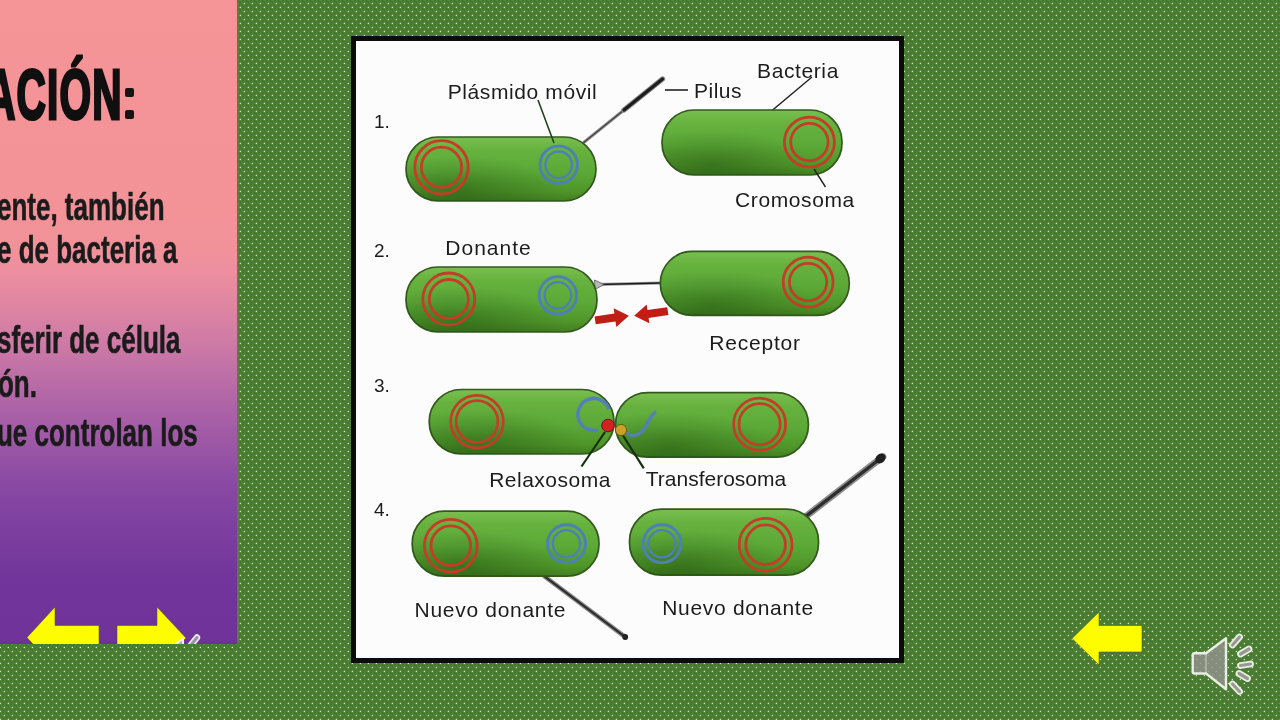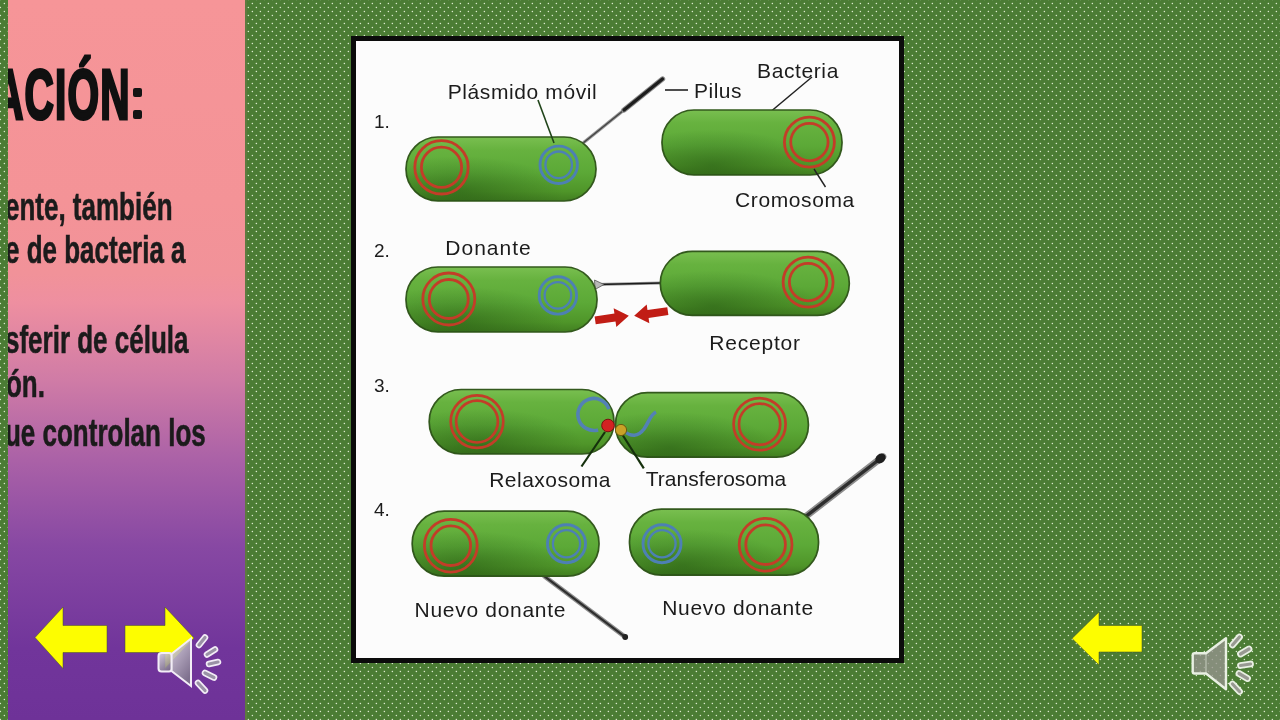--- a/index.html
+++ b/index.html
@@ -1,20 +1,20 @@
 <!DOCTYPE html>
 <html><head>
 <meta charset="utf-8">
 <style>
 html,body{margin:0;padding:0;}
 body{width:1280px;height:720px;overflow:hidden;position:relative;
   font-family:"Liberation Sans",sans-serif;
   background-color:#4b7c34;
 }
-#slide{position:absolute;left:8px;top:0;width:237px;height:720px;overflow:hidden;
+#slide{position:absolute;left:0;top:0;width:237px;height:644px;overflow:hidden;
   background:linear-gradient(180deg,
     #f69598 0%, #f49397 28%, #f19299 38%,
     #ee8fa0 42%, #cf7ba6 53%, #aa61a7 64%,
     #8748a3 76%, #71359b 90%, #6e3298 100%);
   border-right:2px solid #5e7a40;
 }
 .ttl{position:absolute;left:-14.5px;top:60px;color:#101010;
   font-weight:bold;font-size:70px;line-height:1;white-space:nowrap;
   transform:scaleX(0.58);transform-origin:left top;
   -webkit-text-stroke:3.2px #101010;letter-spacing:2px;}

